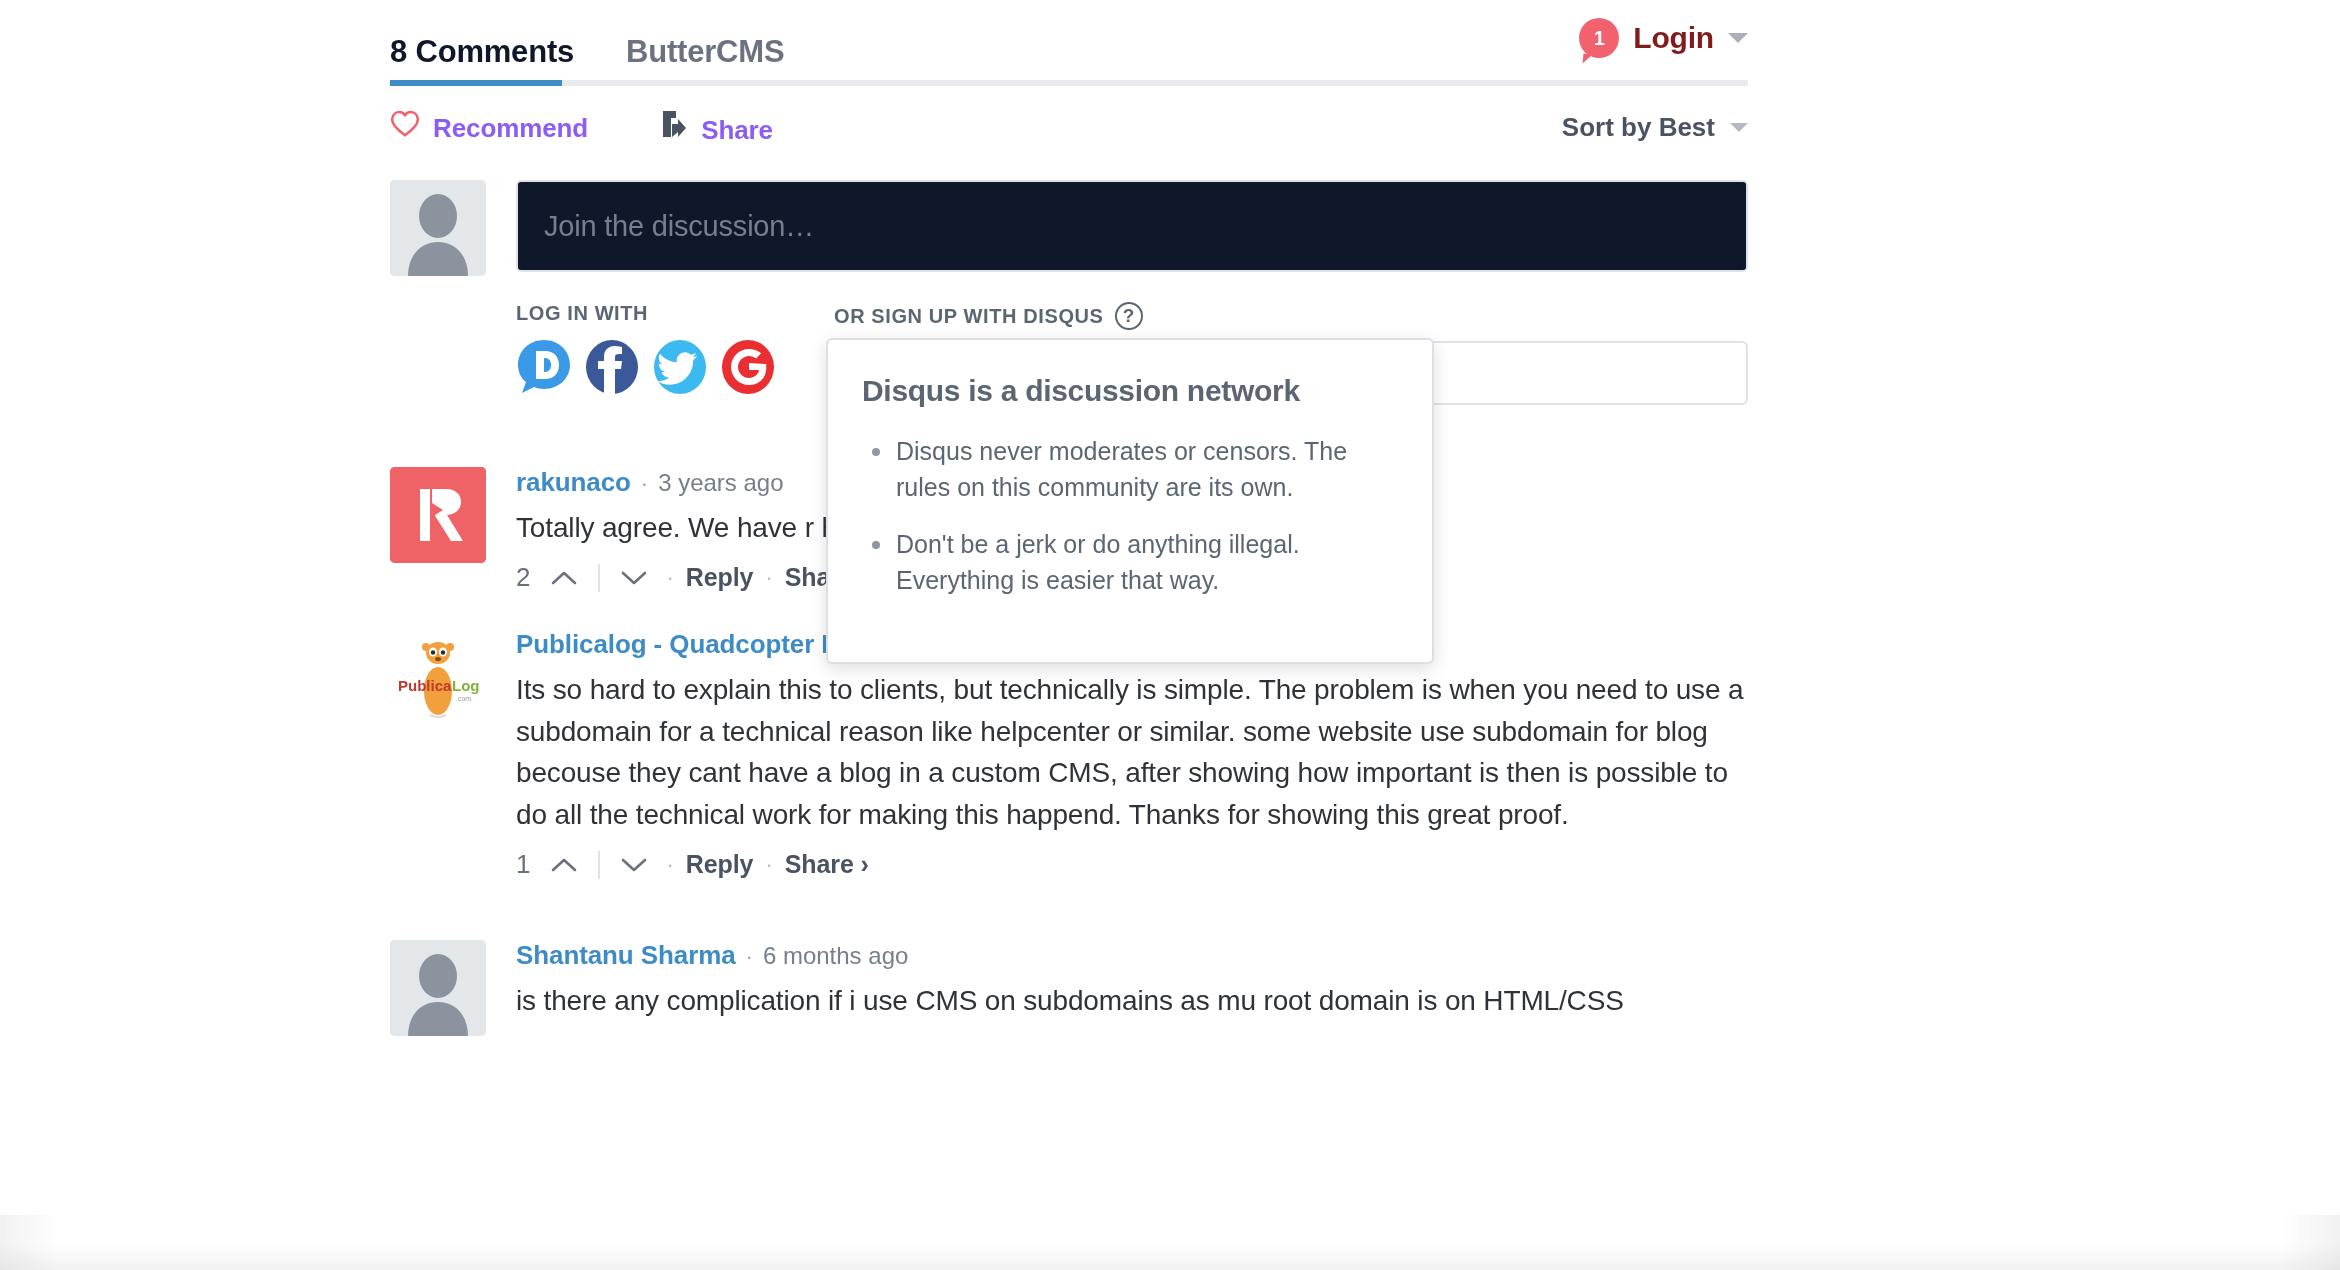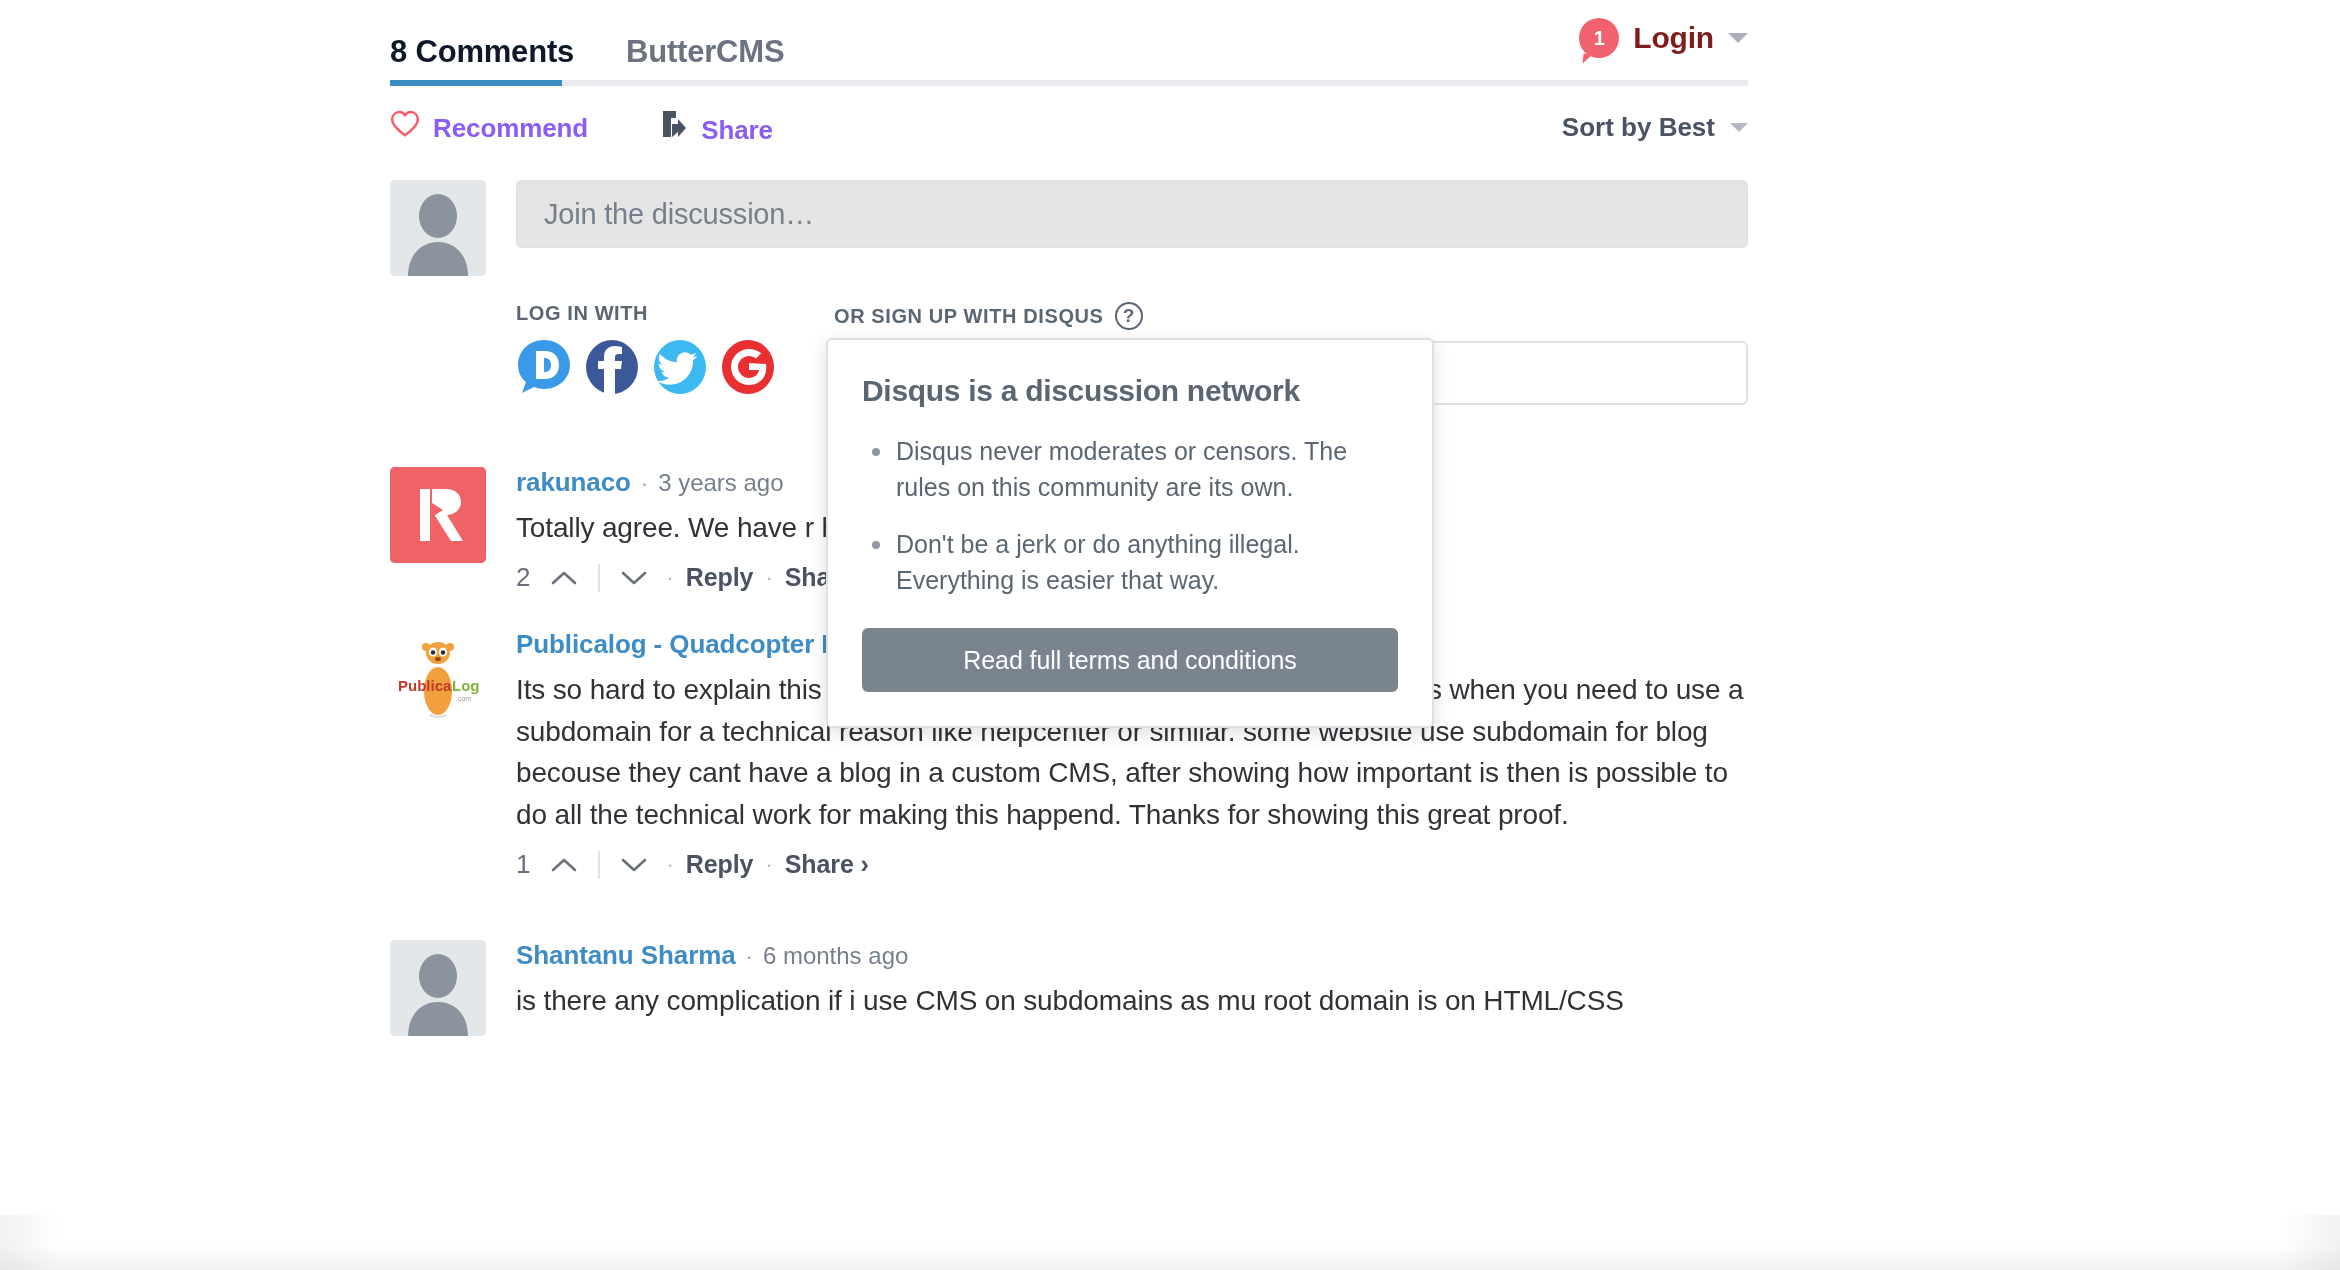--- a/index.html
+++ b/index.html
@@ -177,24 +177,24 @@
     width: 96px; height: 96px;
     flex: 0 0 96px;
     border-radius: 5px;
     overflow: hidden;
     background: #e3e7ea;
     position: relative;
   }
   .avatar svg { display: block; }
   .composer-box {
     flex: 1;
-    height: 68px;
+    height: 92px;
     border: 2px solid #dfe3e8;
     border-radius: 5px;
-    background: #e5e5e5;
+    background: #0f172a;
     display: flex;
     align-items: center;
     padding: 0 26px;
     box-sizing: border-box;
     cursor: text;
   }
   .composer-placeholder {
     font-size: 29px;
     color: #76808c;
     letter-spacing: -0.2px;
@@ -613,20 +613,19 @@
     </div>
 
   </div>
 
   <div class="tooltip">
     <div class="tooltip-title">Disqus is a discussion network</div>
     <ul class="tooltip-list">
       <li>Disqus never moderates or censors. The rules on this community are its own.</li>
       <li>Don't be a jerk or do anything illegal. Everything is easier that way.</li>
     </ul>
-    <button class="tooltip-btn">Read full terms and conditions</button>
   </div>
 
   <div class="edge-shadow-left"></div>
   <div class="edge-shadow-right"></div>
   <div class="edge-shadow-bottom"></div>
 
 </div>
 
 </body></html>

